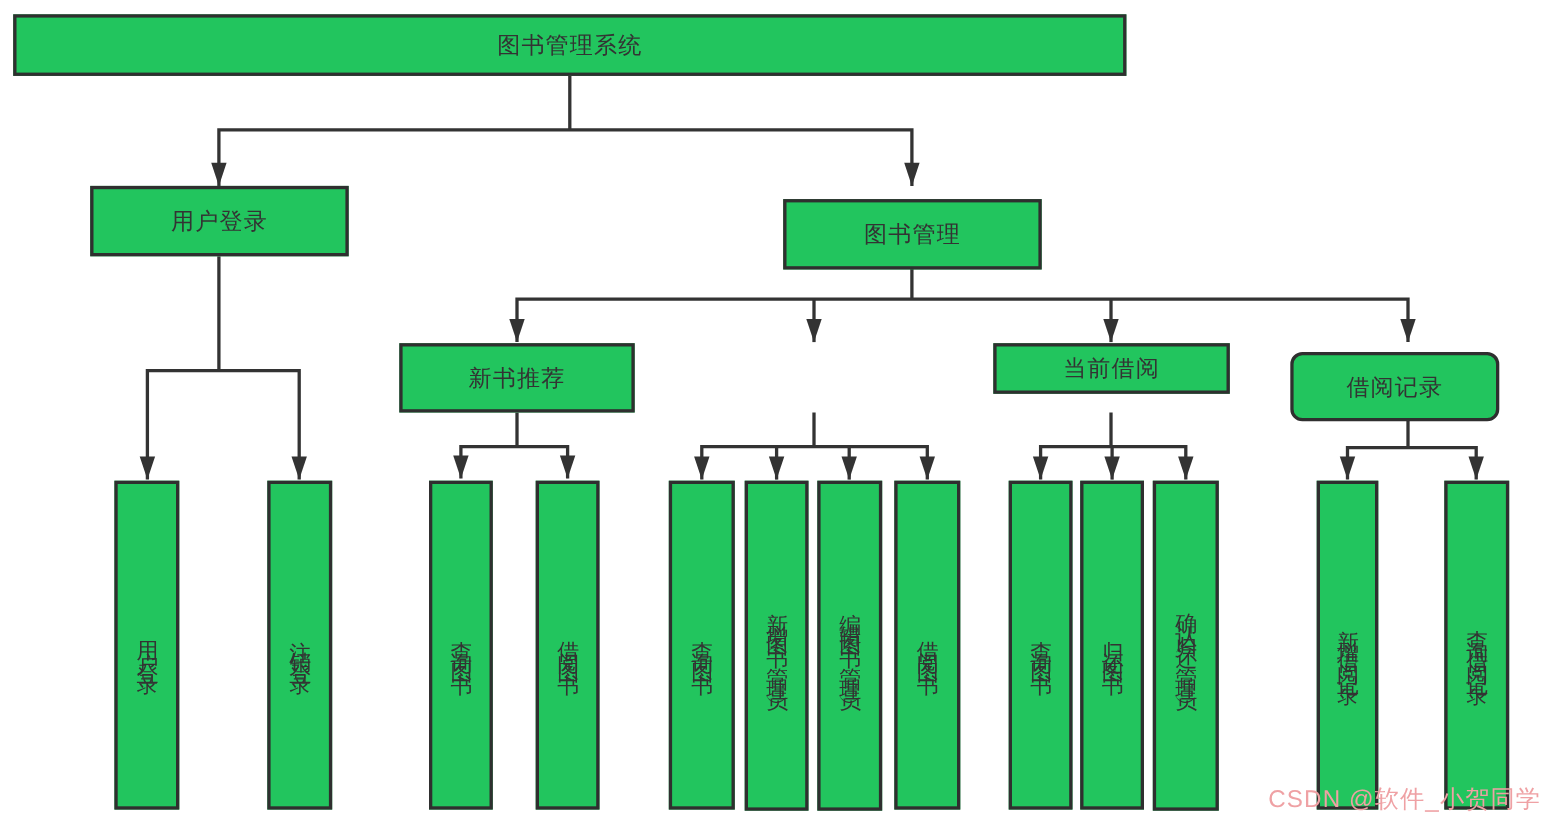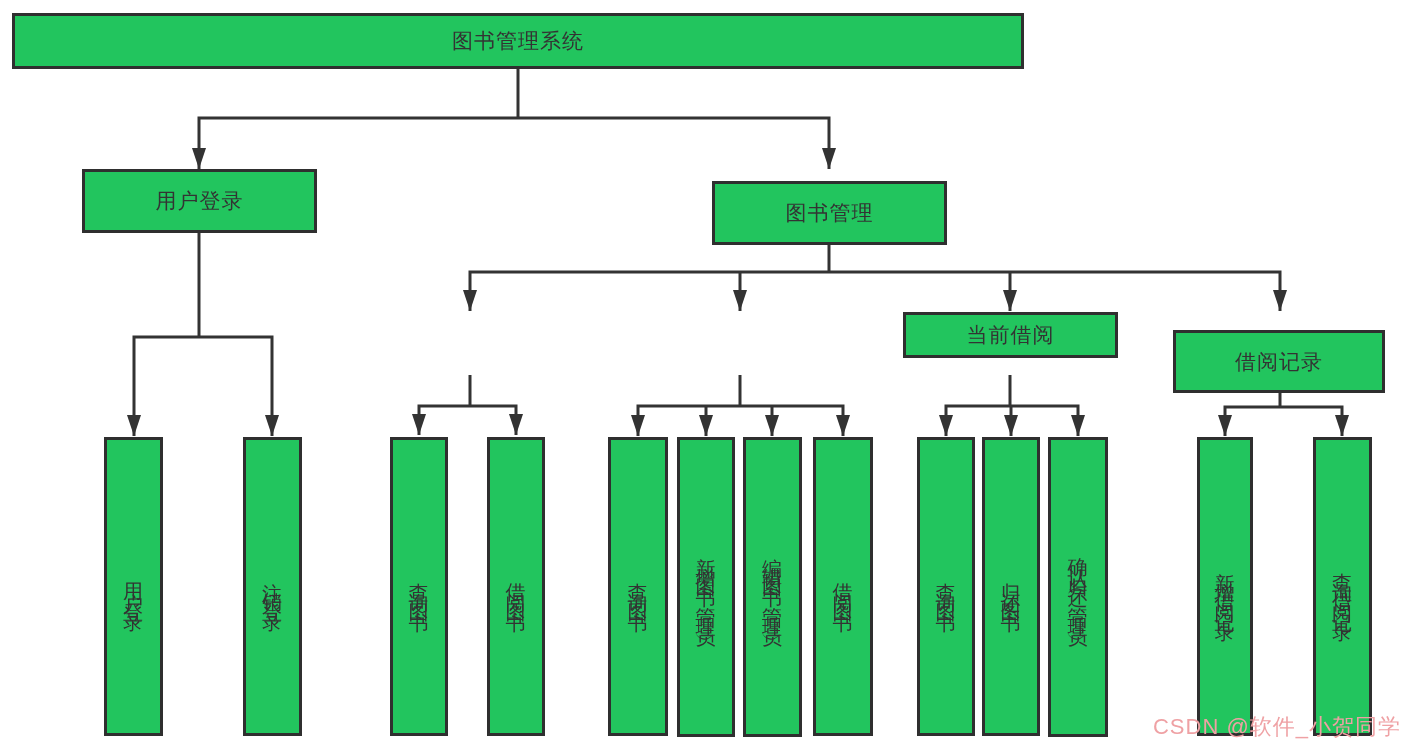--- a/index.html
+++ b/index.html
@@ -93,22 +93,23 @@
       <polygon points="1218,415 1232,415 1225,436"></polygon>
       <polygon points="1335,415 1349,415 1342,436"></polygon>
     </g>
   </svg>
 
   <div class="node hnode" style="left:12px; top:13px; width:1012px; height:56px;">图书管理系统</div>
 
   <div class="node hnode" style="left:82px; top:169px; width:235px; height:64px;">用户登录</div>
   <div class="node hnode" style="left:712px; top:169px; width:235px; height:64px;margin-top:12px;">图书管理</div>
 
+  <div class="node hnode" style="left:363px; top:312px; width:214px; height:63px;">新书推荐</div>
   <div class="node hnode" style="left:903px; top:312px; width:215px; height:46px;">当前借阅</div>
-  <div class="node hnode" style="left:1173px; top:330px; width:212px; height:63px;">借阅记录</div>
+  <div class="node hnode" style="left:1173px; top:320px; width:190px; height:63px;border-radius:11px;">借阅记录</div>
 
   <div class="node vnode" style="left:104px; top:437px; width:59px; height:299px;">
     <span>用户登录</span>
   </div>
   <div class="node vnode" style="left:243px; top:437px; width:59px; height:299px;">
     <span>注销登录</span>
   </div>
 
   <div class="node vnode" style="left:390px; top:437px; width:58px; height:299px;">
     <span>查询图书</span>

